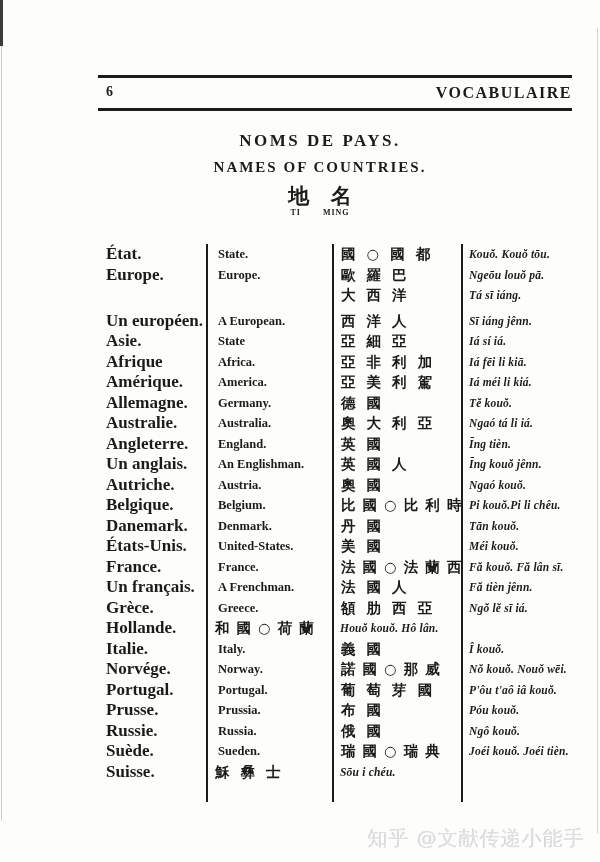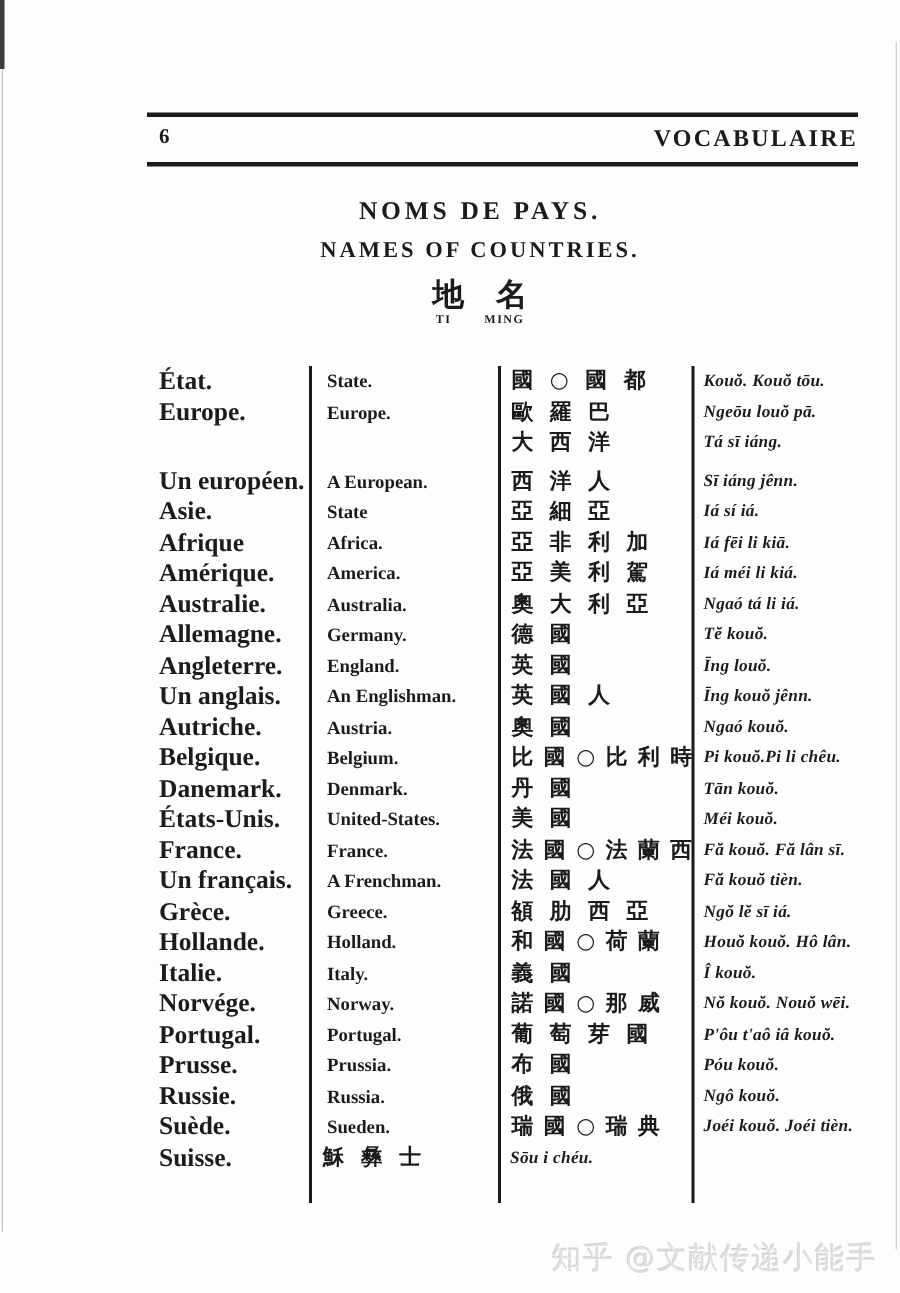--- a/index.html
+++ b/index.html
@@ -141,38 +141,38 @@
   </div>
 
   <div class="row">
     <span class="cell fr">Amérique.</span>
     <span class="cell en">America.</span>
     <span class="cell zh">亞 美 利 駕</span>
     <span class="cell rom">Iá méi li kiá.</span>
   </div>
 
   <div class="row">
+    <span class="cell fr">Allemagne.</span>
+    <span class="cell en">Germany.</span>
+    <span class="cell zh">德 國</span>
+    <span class="cell rom">Tĕ kouŏ.</span>
+  </div>
+
+  <div class="row">
     <span class="cell fr">Australie.</span>
     <span class="cell en">Australia.</span>
     <span class="cell zh">奧 大 利 亞</span>
     <span class="cell rom">Ngaó tá li iá.</span>
   </div>
 
   <div class="row">
-    <span class="cell fr">Allemagne.</span>
-    <span class="cell en">Germany.</span>
-    <span class="cell zh">德 國</span>
-    <span class="cell rom">Tĕ kouŏ.</span>
-  </div>
-
-  <div class="row">
     <span class="cell fr">Angleterre.</span>
     <span class="cell en">England.</span>
     <span class="cell zh">英 國</span>
-    <span class="cell rom">Īng louŏ.</span>
+    <span class="cell rom">Īng tièn.</span>
   </div>
 
   <div class="row">
     <span class="cell fr">Un anglais.</span>
     <span class="cell en">An Englishman.</span>
     <span class="cell zh">英 國 人</span>
     <span class="cell rom">Īng kouŏ jênn.</span>
   </div>
 
   <div class="row">
@@ -208,33 +208,32 @@
     <span class="cell fr">France.</span>
     <span class="cell en">France.</span>
     <span class="cell zh">法 國 ○ 法 蘭 西</span>
     <span class="cell rom">Fă kouŏ. Fă lân sī.</span>
   </div>
 
   <div class="row">
     <span class="cell fr">Un français.</span>
     <span class="cell en">A Frenchman.</span>
     <span class="cell zh">法 國 人</span>
-    <span class="cell rom">Fă kouŏ tièn.</span>
+    <span class="cell rom">Fă tièn jênn.</span>
   </div>
 
   <div class="row">
     <span class="cell fr">Grèce.</span>
     <span class="cell en">Greece.</span>
     <span class="cell zh">頟 肋 西 亞</span>
     <span class="cell rom">Ngŏ lĕ sī iá.</span>
   </div>
 
   <div class="row tight">
     <span class="cell fr">Hollande.</span>
-    <span class="cell en">Holland.</span>
     <span class="cell zh">和 國 ○ 荷 蘭</span>
     <span class="cell rom">Houŏ kouŏ. Hô lân.</span>
   </div>
 
   <div class="row">
     <span class="cell fr">Italie.</span>
     <span class="cell en">Italy.</span>
     <span class="cell zh">義 國</span>
     <span class="cell rom">Î kouŏ.</span>
   </div>

